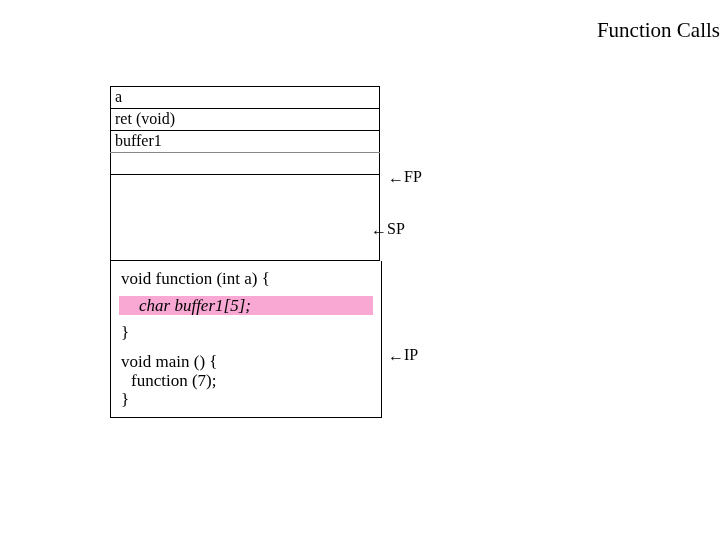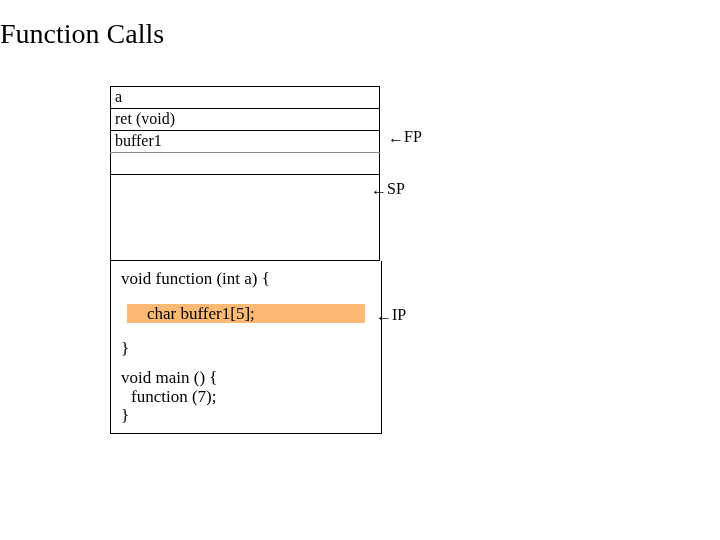--- a/index.html
+++ b/index.html
@@ -9,22 +9,22 @@
     height: 540px;
     background: #fff;
     font-family: "Times New Roman", Times, serif;
     color: #000;
   }
   .title {
     position: absolute;
     top: 18px;
     left: 0;
     width: 720px;
-    text-align: left;
-    font-size: 28px;
+    text-align: right;
+    font-size: 21px;
   }
   .stage {
     position: absolute;
     top: 86px;
     left: 110px;
   }
   .stack-table {
     border-collapse: collapse;
     width: 270px;
   }
@@ -56,29 +56,31 @@
   .code-box .pad-bot   { height: 8px; }
   .code-line {
     font-size: 17px;
     line-height: 19px;
     padding-left: 10px;
   }
   .code-line.indent {
     padding-left: 20px;
   }
   .code-line.hl {
-    background: #fdba74;
-    margin: 16px;
+    background: #f9a8d4;
+    margin: 8px;
     padding-left: 20px;
+    font-style: italic;
   }
 
   .ptr {
     position: absolute;
     font-size: 16px;
     white-space: nowrap;
+    margin-top: 40px;
   }
   .ptr .arrow {
     font-family: Arial, sans-serif;
     font-size: 16px;
     display: inline-block;
     transform: translateY(1px);
   }
 </style>
 </head>
 <body>
@@ -118,17 +120,17 @@
     <div class="code-line">}</div>
     <div class="pad-bot"></div>
   </div>
 
   <div class="ptr" style="left:278px; top:42px;">
     <span class="arrow">←</span><span>FP</span>
   </div>
   <div class="ptr" style="left:261px; top:94px;">
     <span class="arrow">←</span><span>SP</span>
   </div>
-  <div class="ptr" style="left:266px; top:220px;">
+  <div class="ptr" style="left:278px; top:220px;">
     <span class="arrow">←</span><span>IP</span>
   </div>
 
 </div>
 
 </body></html>

